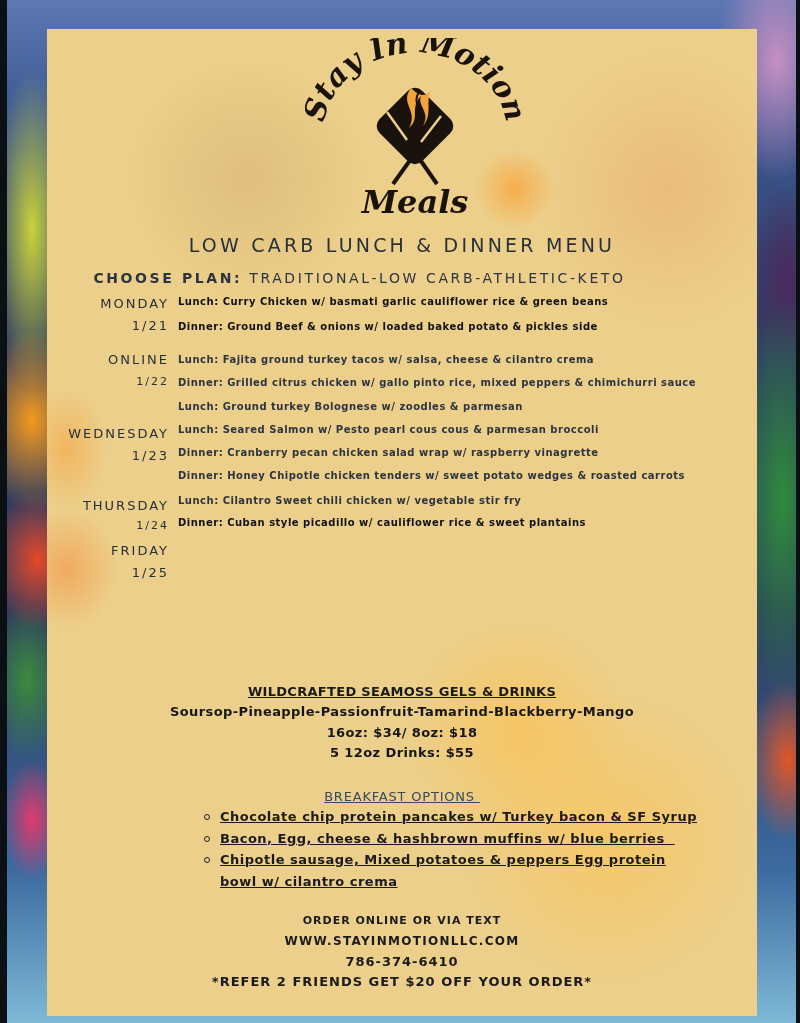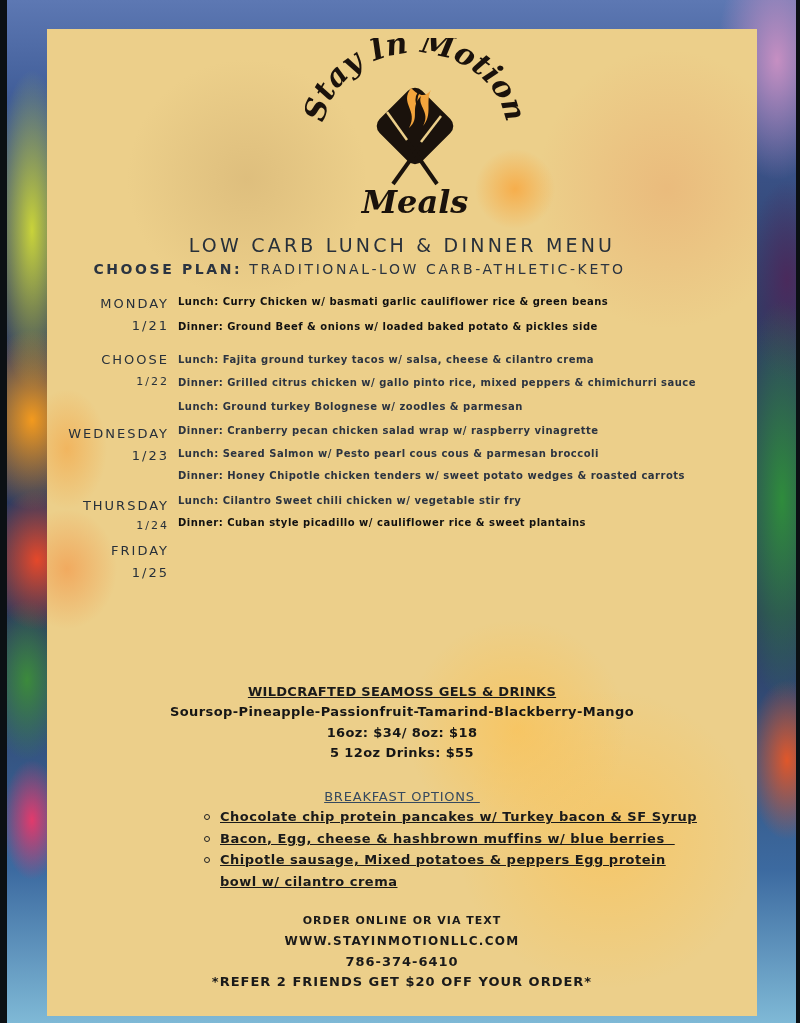--- a/index.html
+++ b/index.html
@@ -37,21 +37,21 @@
   .logo {
     position: absolute; left: 305px; top: 38px; width: 220px; height: 190px;
   }
   .content { position: absolute; left: 47px; top: 0; width: 710px; }
   .title {
     position: absolute; left: 0; width: 710px; top: 234px; text-align: center;
     font-family: "DejaVu Sans", sans-serif; font-size: 19px; letter-spacing: 3.2px;
     color: #27303a; font-weight: normal;
   }
   .plan {
-    position: absolute; left: 0; width: 625px; top: 261px; text-align: center;
+    position: absolute; left: 0; width: 625px; top: 270px; text-align: center;
     font-size: 14px; letter-spacing: 2.6px; color: #2b3440;
   }
   .plan .lbl { font-weight: bold; }
   .days {
     position: absolute; left: 47px; top: 0; width: 122px;
   }
   .day {
     position: absolute; right: 0; text-align: right; color: #27303a;
     font-size: 13px; letter-spacing: 2px; line-height: 22px; white-space: nowrap;
   }
@@ -122,21 +122,21 @@
     <span class="lbl">CHOOSE PLAN:</span><span> TRADITIONAL-LOW CARB-ATHLETIC-KETO</span>
   </div>
 </div>
 
 <div class="days">
   <div class="day" style="top:293px;margin-left:20px;">
     <span class="d">MONDAY</span>
     <span class="d">1/21</span>
   </div>
   <div class="day" style="top:349px;">
-    <span class="d">CHOOSE</span>
+    <span class="d">ONLINE</span>
     <span class="d" style="font-size:11px">1/22</span>
   </div>
   <div class="day" style="top:423px;">
     <span class="d">WEDNESDAY</span>
     <span class="d">1/23</span>
   </div>
   <div class="day" style="top:495px;">
     <span class="d">THURSDAY</span>
     <span class="d" style="font-size:11px; line-height:18px">1/24</span>
   </div>
@@ -145,22 +145,22 @@
     <span class="d">1/25</span>
   </div>
 </div>
 
 <div class="meals">
   <div class="meal dark">Lunch: Curry Chicken w/ basmati garlic cauliflower rice &amp; green beans</div>
   <div class="meal dark" style="margin-top:2px">Dinner: Ground Beef &amp; onions w/ loaded baked potato &amp; pickles side</div>
   <div class="meal slate" style="margin-top:11px">Lunch: Fajita ground turkey tacos w/ salsa, cheese &amp; cilantro crema</div>
   <div class="meal slate">Dinner: Grilled citrus chicken w/ gallo pinto rice, mixed peppers &amp; chimichurri sauce</div>
   <div class="meal slate" style="margin-top:2px">Lunch: Ground turkey Bolognese w/ zoodles &amp; parmesan</div>
+  <div class="meal slate">Lunch: Seared Salmon w/ Pesto pearl cous cous &amp; parmesan broccoli</div>
   <div class="meal slate" style="line-height:24px">Dinner: Cranberry pecan chicken salad wrap w/ raspberry vinagrette</div>
-  <div class="meal slate">Lunch: Seared Salmon w/ Pesto pearl cous cous &amp; parmesan broccoli</div>
   <div class="meal slate">Dinner: Honey Chipotle chicken tenders w/ sweet potato wedges &amp; roasted carrots</div>
   <div class="meal slate" style="margin-top:2px">Lunch: Cilantro Sweet chili chicken w/ vegetable stir fry</div>
   <div class="meal dark">Dinner: Cuban style picadillo w/ cauliflower rice &amp; sweet plantains</div>
 </div>
 
 <div class="center-block seamoss">
   <div class="h-u">WILDCRAFTED SEAMOSS GELS &amp; DRINKS</div>
   <div class="line">Soursop-Pineapple-Passionfruit-Tamarind-Blackberry-Mango</div>
   <div class="line">16oz: $34/ 8oz: $18</div>
   <div class="line">5 12oz Drinks: $55</div>

